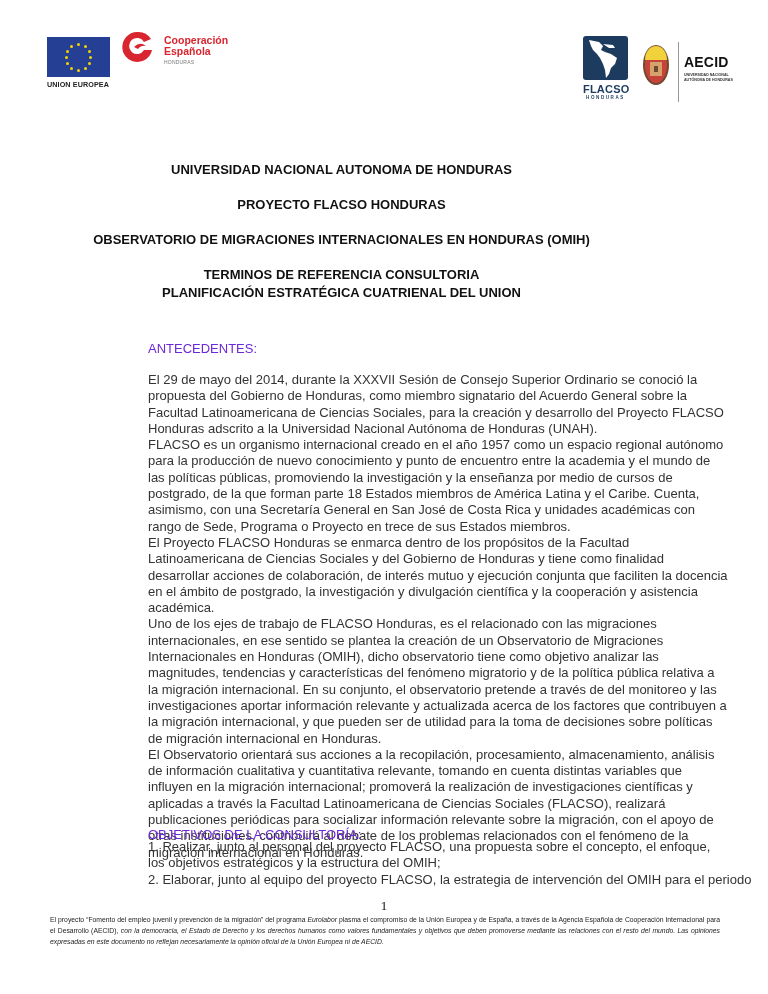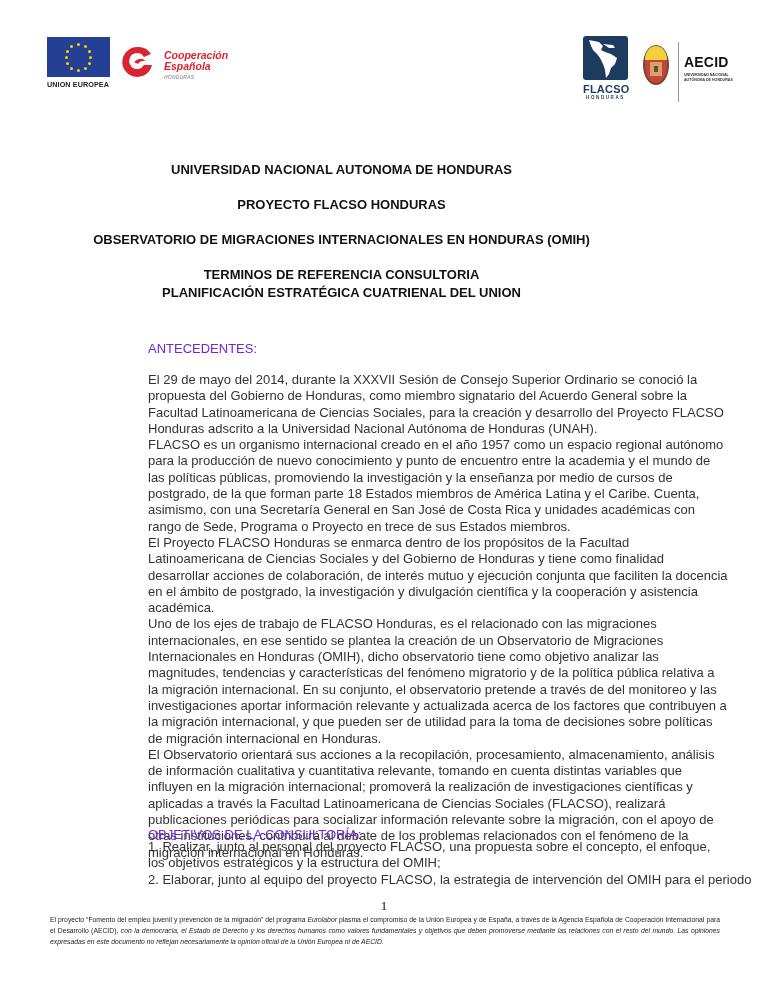--- a/index.html
+++ b/index.html
@@ -3,21 +3,21 @@
 <meta charset="utf-8">
 <style>
   html, body { margin:0; padding:0; background:#ffffff; }
   body { width:768px; height:994px; position:relative; overflow:hidden; font-family:"Liberation Sans", sans-serif; color:#1a1a1a; }
   .abs { position:absolute; }
   
   .eu-logo { left:47px; top:37px; width:63px; height:54px; }
   .eu-flag { width:63px; height:40px; background:#243f94; position:relative; }
   .eu-star { position:absolute; width:3px; height:3px; background:#f5d400; border-radius:50%; }
   .eu-text { font-family:"Liberation Sans", sans-serif; font-weight:bold; font-size:7.2px; color:#222; letter-spacing:0.1px; margin-top:3px; white-space:nowrap; }
-  .coop-logo { left:120px; top:43px; width:110px; height:40px;font-style:italic; }
+  .coop-logo { left:120px; top:28px; width:110px; height:40px; }
   .coop-mark { position:absolute; left:0; top:2px; width:34px; height:34px; }
   .coop-t1, .coop-t2 { position:absolute; left:44px; font-weight:bold; color:#d9252f; font-size:10.5px; line-height:11px; white-space:nowrap; }
   .coop-t1 { top:7px; } .coop-t2 { top:18px; }
   .coop-t3 { position:absolute; left:44px; top:31px; font-size:5px; color:#777; letter-spacing:0.2px; }
   .flacso-logo { left:583px; top:36px; width:45px; height:66px; }
   .flacso-box { width:45px; height:44px; background:#1c3b5e; border-radius:3px; position:relative; overflow:hidden; }
   .flacso-name { font-weight:bold; color:#1c3b5e; font-size:11px; text-align:center; margin-top:3px; letter-spacing:0.2px; }
   .flacso-sub { font-weight:bold; color:#1c3b5e; font-size:4.5px; letter-spacing:1.6px; text-align:center; margin-top:0px; }
   .unah-logo { left:642px; top:40px; width:95px; height:64px; }
   .unah-shield { position:absolute; left:0; top:4px; width:28px; height:42px; }

